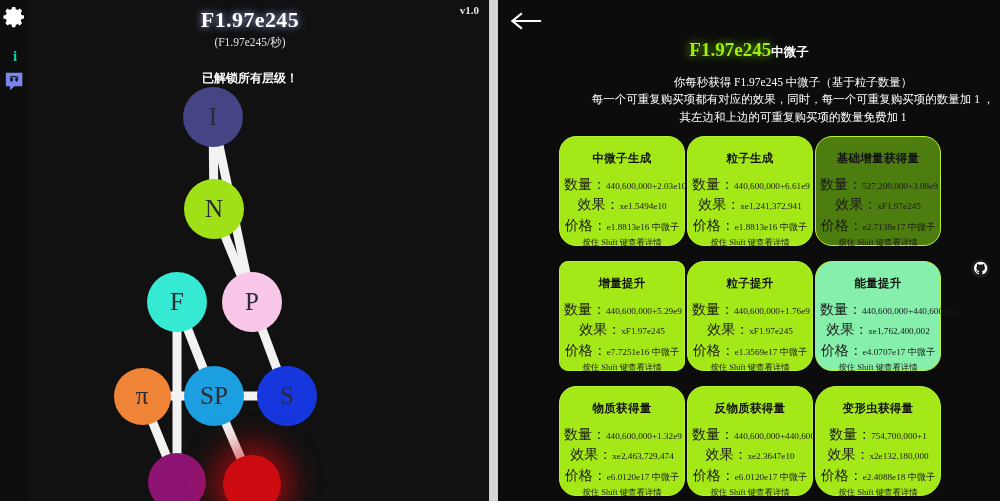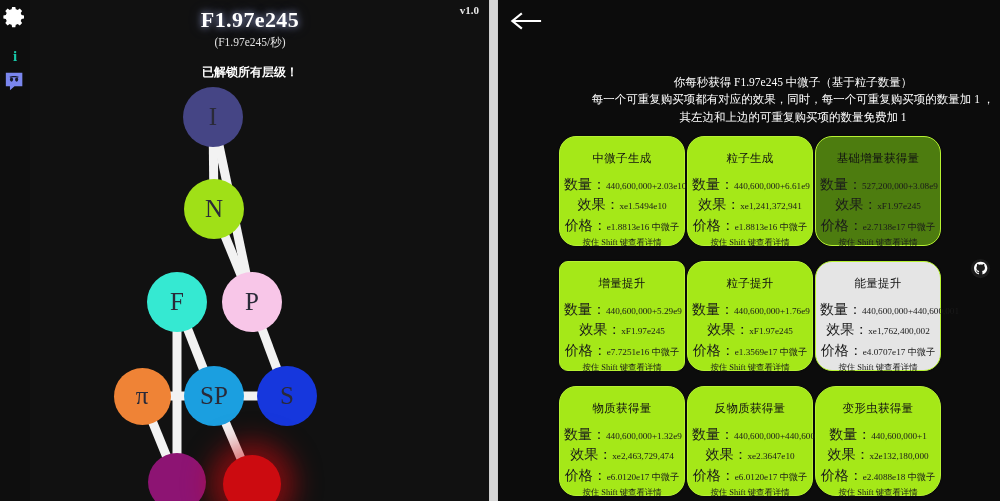--- a/index.html
+++ b/index.html
@@ -35,21 +35,21 @@
     font-family: "Liberation Serif", serif;
   }
 
   #left-header { position: absolute; left: 30px; top: 8px; width: 440px; text-align: center; }
   #main-count {
     color: #ffffff; font-size: 22px; font-weight: bold; letter-spacing: .4px;
     text-shadow: 0 0 7px rgba(190,200,255,.75), 0 0 14px rgba(140,160,255,.35);
     line-height: 1.12;
   }
   #rate-line { color: #e4e4e4; font-size: 11.5px; margin-top: 2px; }
-  #unlock-line { color: #ffffff; font-size: 12px; margin-top: 14px; font-weight: bold; }
+  #unlock-line { color: #ffffff; font-size: 12px; margin-top: 20px; font-weight: bold; }
 
   
   #tree { position: absolute; left: 0; top: 0; width: 489px; height: 501px; }
   #tree svg { position: absolute; left: 0; top: 0; }
   .node {
     position: absolute; border-radius: 50%;
     display: flex; align-items: center; justify-content: center;
     color: #2a2a38; font-family: "Liberation Serif", serif;
     font-size: 25px; cursor: pointer; user-select: none;
     z-index: 4;
@@ -106,21 +106,21 @@
   }
   .upgrade-card {
     background: #a5e818; border-radius: 17px;
     border: 1px solid #b6f232;
     padding: 7px 4px 4px;
     display: flex; flex-direction: column; align-items: center;
     cursor: pointer;
     box-shadow: 0 0 2px rgba(0,0,0,.4);
   }
   .up-title {
-    color: #111; font-size: 11.5px; font-weight: normal; margin-top: 7px;
+    color: #111; font-size: 11.5px; font-weight: bold; margin-top: 7px;
     letter-spacing: .3px;
   }
   .up-lines { margin-top: 9px; width: 100%; text-align: center; }
   .up-line {
     color: #1a1a1a; font-size: 9.2px; line-height: 1.46; white-space: nowrap;
   }
   .up-line .lbl { font-weight: normal; font-size: 14px; }
   .up-hint { color: #1a1a1a; font-size: 8.4px; margin-top: 1px; }
 </style>
 </head>
@@ -207,20 +207,23 @@
   </div>
 
   <div id="right-panel">
 
     <div id="back-arrow">
       <svg viewBox="0 0 34 26" width="34" height="26">
         <path fill="none" stroke="#ffffff" stroke-width="2.2" stroke-linecap="square" d="M31 13H4M12 6L3.4 13 12 20"></path>
       </svg>
     </div>
 
+    <div id="right-title">
+      <span class="amount">F1.97e245</span><span class="unit">中微子</span>
+    </div>
 
     <div id="right-desc">
       <div>你每秒获得 F1.97e245 中微子（基于粒子数量）</div>
       <div>每一个可重复购买项都有对应的效果，同时，每一个可重复购买项的数量加 1 ，</div>
       <div>其左边和上边的可重复购买项的数量免费加 1</div>
     </div>
 
     <div id="github-icon">
       <svg viewBox="0 0 24 24" width="21" height="21">
         <circle cx="12" cy="12" r="11" fill="#1c1c1c"></circle>
@@ -267,21 +270,21 @@
         </div>
         <div class="upgrade-card" style="background: rgb(165, 232, 24);">
           <div class="up-title">粒子提升</div>
           <div class="up-lines">
             <div class="up-line"><span class="lbl">数量：</span><span>440,600,000+1.76e9</span></div>
             <div class="up-line"><span class="lbl">效果：</span><span>xF1.97e245</span></div>
             <div class="up-line"><span class="lbl">价格：</span><span>e1.3569e17 中微子</span></div>
             <div class="up-hint">按住 Shift 键查看详情</div>
           </div>
         </div>
-        <div class="upgrade-card" style="background: #e5e5e5;">
+        <div class="upgrade-card" style="background: #86efac;">
           <div class="up-title">能量提升</div>
           <div class="up-lines">
             <div class="up-line"><span class="lbl">数量：</span><span>440,600,000+440,600,001</span></div>
             <div class="up-line"><span class="lbl">效果：</span><span>xe1,762,400,002</span></div>
             <div class="up-line"><span class="lbl">价格：</span><span>e4.0707e17 中微子</span></div>
             <div class="up-hint">按住 Shift 键查看详情</div>
           </div>
         </div>
         <div class="upgrade-card" style="background: rgb(165, 232, 24);">
           <div class="up-title">物质获得量</div>
@@ -297,21 +300,21 @@
           <div class="up-lines">
             <div class="up-line"><span class="lbl">数量：</span><span>440,600,000+440,600,001</span></div>
             <div class="up-line"><span class="lbl">效果：</span><span>xe2.3647e10</span></div>
             <div class="up-line"><span class="lbl">价格：</span><span>e6.0120e17 中微子</span></div>
             <div class="up-hint">按住 Shift 键查看详情</div>
           </div>
         </div>
         <div class="upgrade-card" style="background: rgb(165, 232, 24); border-radius: 21px;">
           <div class="up-title">变形虫获得量</div>
           <div class="up-lines">
-            <div class="up-line"><span class="lbl">数量：</span><span>440,600,000+1</span></div>
+            <div class="up-line"><span class="lbl">数量：</span><span>754,700,000+1</span></div>
             <div class="up-line"><span class="lbl">效果：</span><span>x2e132,180,000</span></div>
             <div class="up-line"><span class="lbl">价格：</span><span>e2.4088e18 中微子</span></div>
             <div class="up-hint">按住 Shift 键查看详情</div>
           </div>
         </div>
       </div>
 
   </div>
 </div>
 

